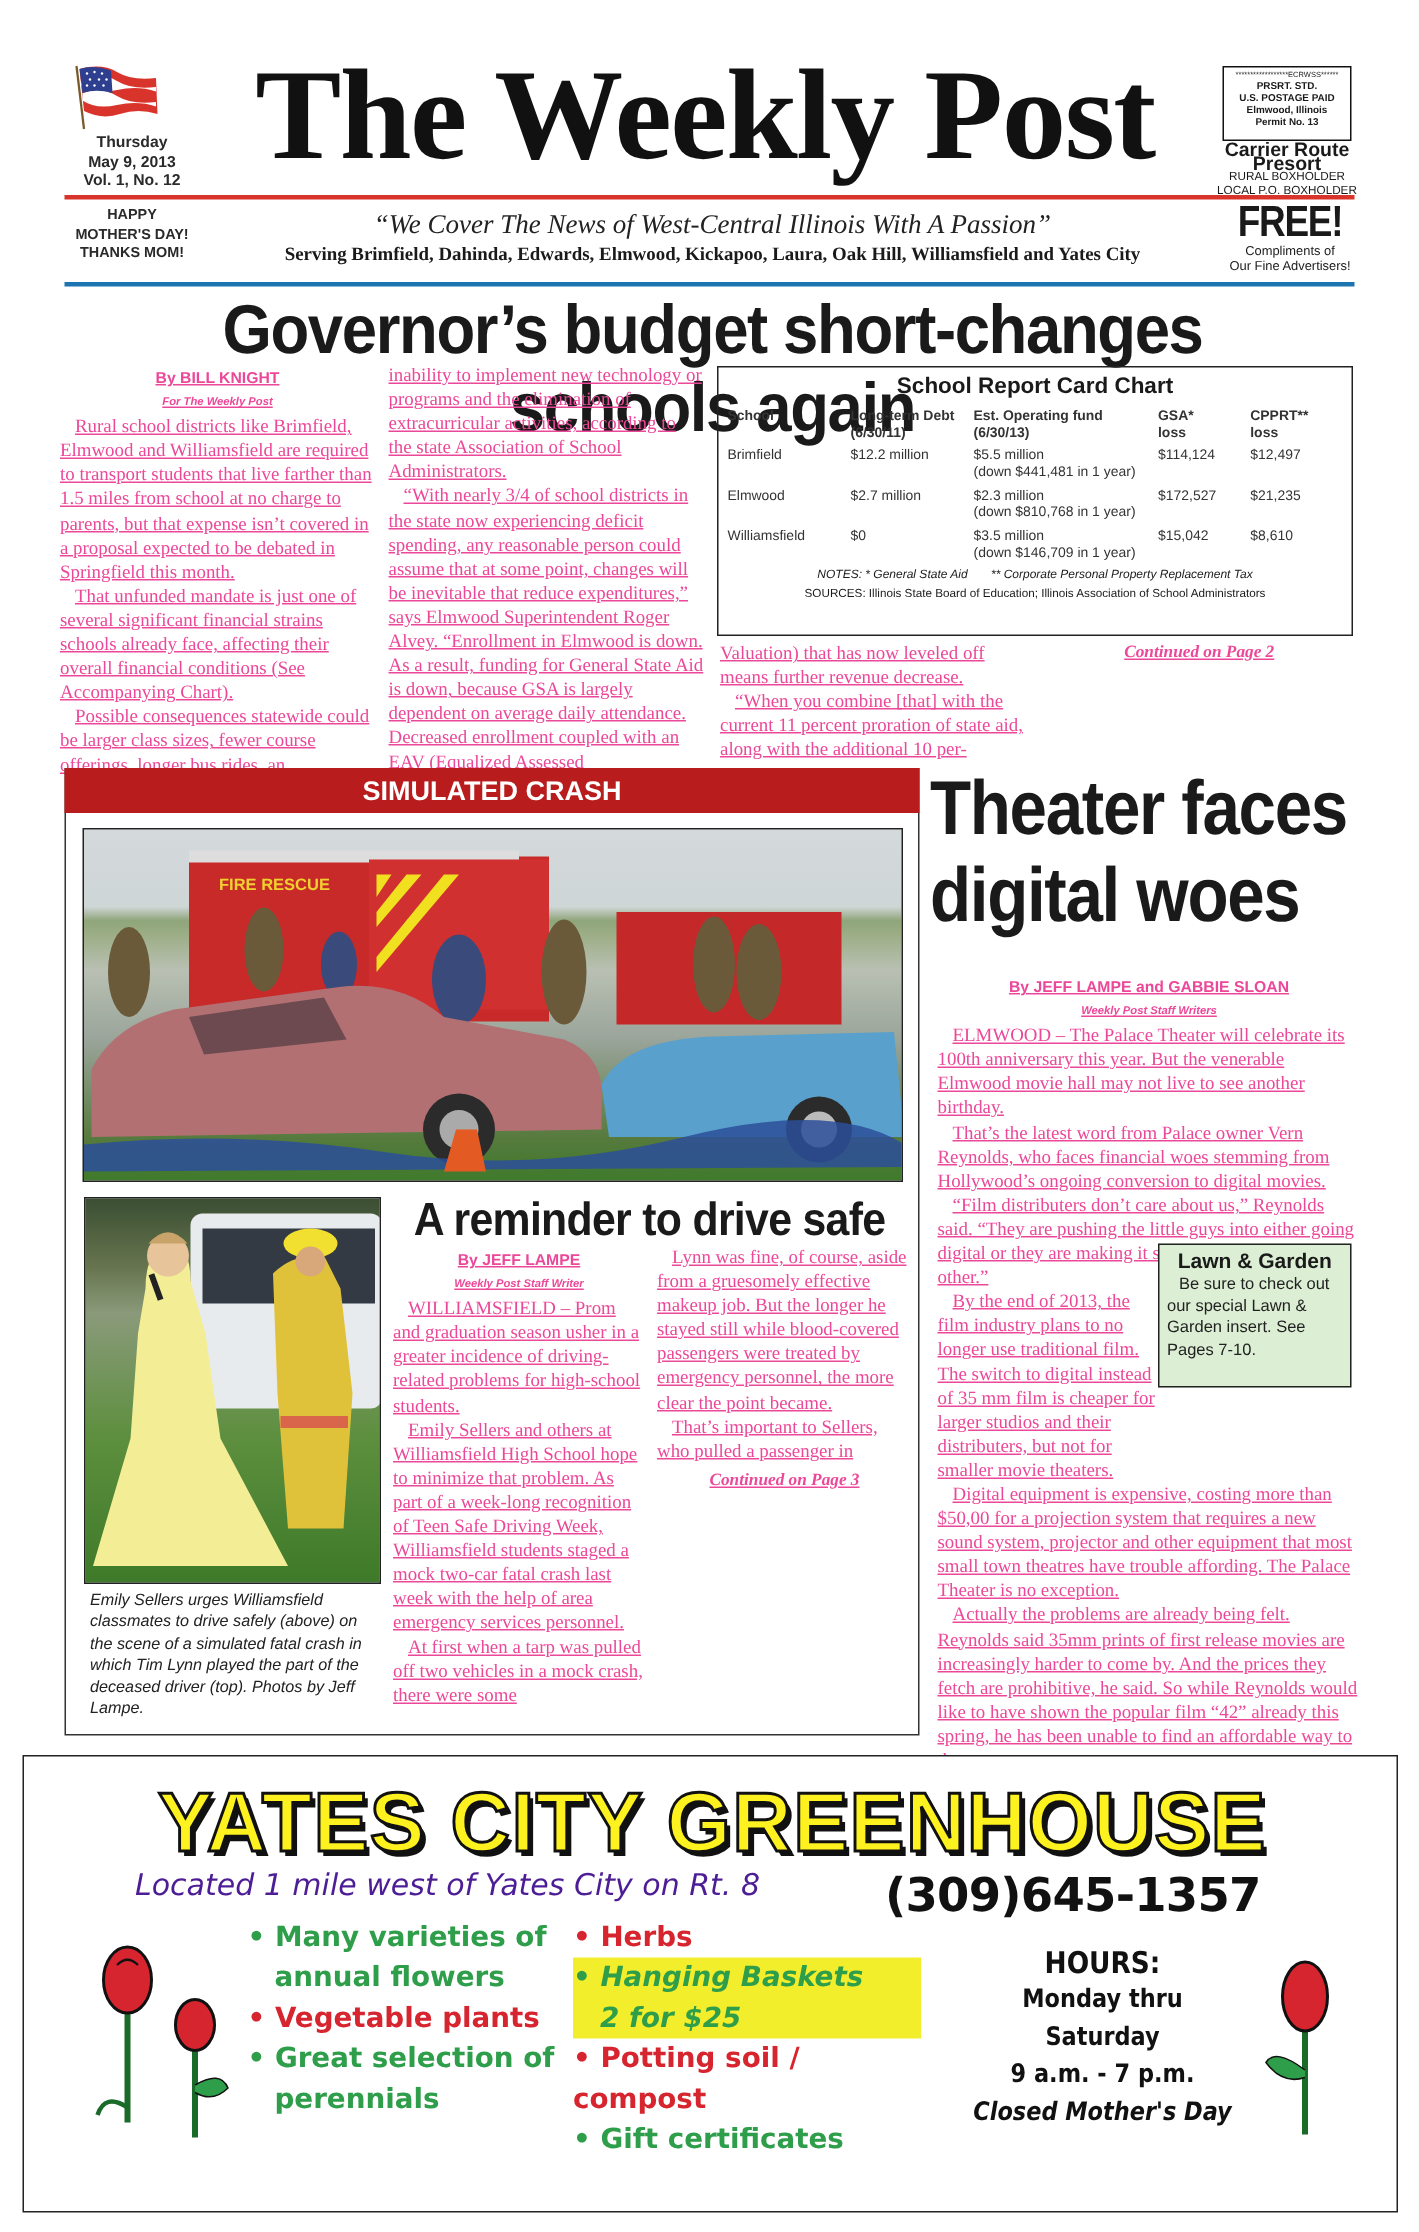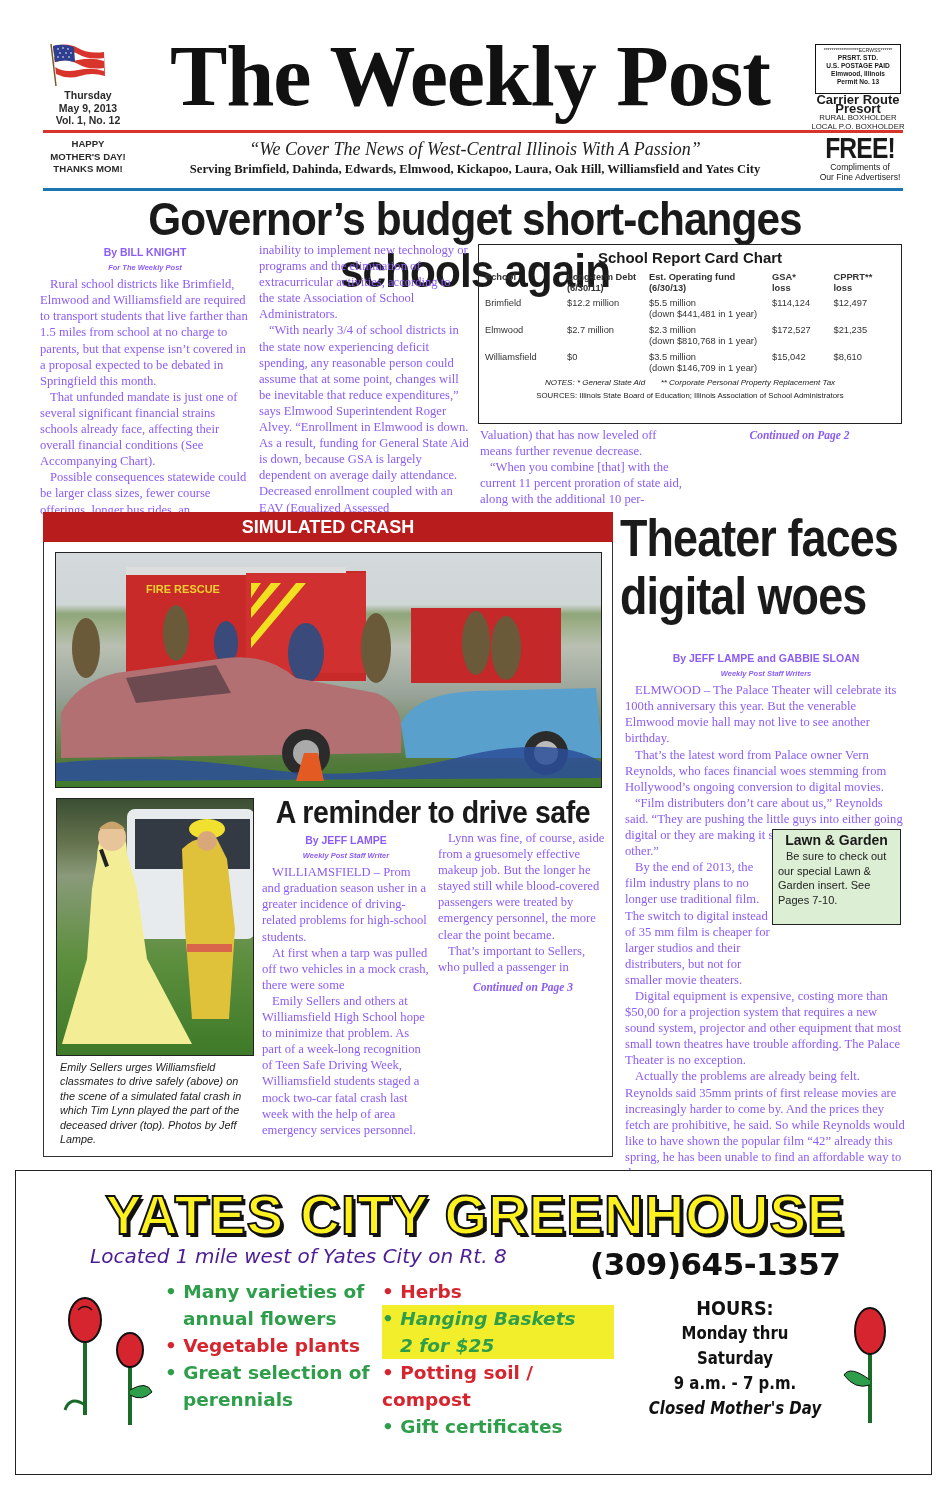--- a/index.html
+++ b/index.html
@@ -1,19 +1,19 @@
 <!DOCTYPE html>
 <html><head>
 <meta charset="utf-8">
 <style>
   * { box-sizing: border-box; margin: 0; padding: 0; }
   body { width: 946px; height: 1488px; background: #fff; position: relative; overflow: hidden; font-family: "Liberation Serif", serif; color: #1a1a1a; }
   .abs { position: absolute; }
   .cond { font-family: "Liberation Sans", sans-serif; font-weight: bold; letter-spacing: -0.5px; }
-  .body-text { font-family: "Liberation Serif", serif; font-size: 12.6px; line-height: 16.1px; color: #8b5cf6; }
+  .body-text { font-family: "Liberation Serif", serif; font-size: 12.6px; line-height: 16.1px; color: #ec4899; text-decoration: underline; }
   .body-text p { text-indent: 10px; }
   .byline { font-family: "Liberation Sans", sans-serif; font-weight: bold; font-size: 10.5px; text-align: center; }
   .byline-sub { font-family: "Liberation Sans", sans-serif; font-weight: bold; font-style: italic; font-size: 7.5px; text-align: center; }
   .cont { font-family: "Liberation Serif", serif; font-style: italic; font-weight: bold; font-size: 11.5px; text-align: center; }
 
   
   .flag { left: 48px; top: 42px; width: 58px; height: 46px; }
   .date-block { left: 40px; top: 89px; width: 96px; text-align: center; font-family: "Liberation Sans", sans-serif; font-weight: bold; font-size: 10.5px; line-height: 12.5px; color: #2a2a2a; }
   .masthead-title { left: 150px; top: 28px; width: 640px; text-align: center; font-family: "Liberation Serif", serif; font-weight: bold; font-size: 86px; line-height: 96px; letter-spacing: -1px; color: #111; }
   .postage { left: 815px; top: 44px; width: 86px; height: 50px; border: 1.5px solid #111; text-align: center; font-family: "Liberation Sans", sans-serif; font-weight: bold; font-size: 6.6px; line-height: 8px; padding-top: 1px; }
@@ -255,22 +255,22 @@
     <rect x="130" y="145" width="45" height="8" fill="#d9654a"></rect>
   </svg>
 </div>
 <div class="abs caption">Emily Sellers urges Williamsfield classmates to drive safely (above) on the scene of a simulated fatal crash in which Tim Lynn played the part of the deceased driver (top). Photos by Jeff Lampe.</div>
 
 <div class="abs drive-head cond">A reminder to drive safe</div>
 <div class="abs drive-col1 body-text">
   <div class="byline">By JEFF LAMPE</div>
   <div class="byline-sub">Weekly Post Staff Writer</div>
   <p>WILLIAMSFIELD – Prom and graduation season usher in a greater incidence of driving-related problems for high-school students.</p>
+  <p>Emily Sellers and others at Williamsfield High School hope to minimize that problem. As part of a week-long recognition of Teen Safe Driving Week, Williamsfield students staged a mock two-car fatal crash last week with the help of area emergency services personnel.</p>
   <p>At first when a tarp was pulled off two vehicles in a mock crash, there were some</p>
-  <p>Emily Sellers and others at Williamsfield High School hope to minimize that problem. As part of a week-long recognition of Teen Safe Driving Week, Williamsfield students staged a mock two-car fatal crash last week with the help of area emergency services personnel.</p>
 </div>
 <div class="abs drive-col2 body-text">
   <p>Lynn was fine, of course, aside from a gruesomely effective makeup job. But the longer he stayed still while blood-covered passengers were treated by emergency personnel, the more clear the point became.</p>
   <p>That’s important to Sellers, who pulled a passenger in</p>
   <div class="cont" style="margin-top:4px">Continued on Page 3</div>
 </div>
 
 <div class="abs theater-head cond">
   <div>Theater faces</div>
   <div>digital woes</div>

